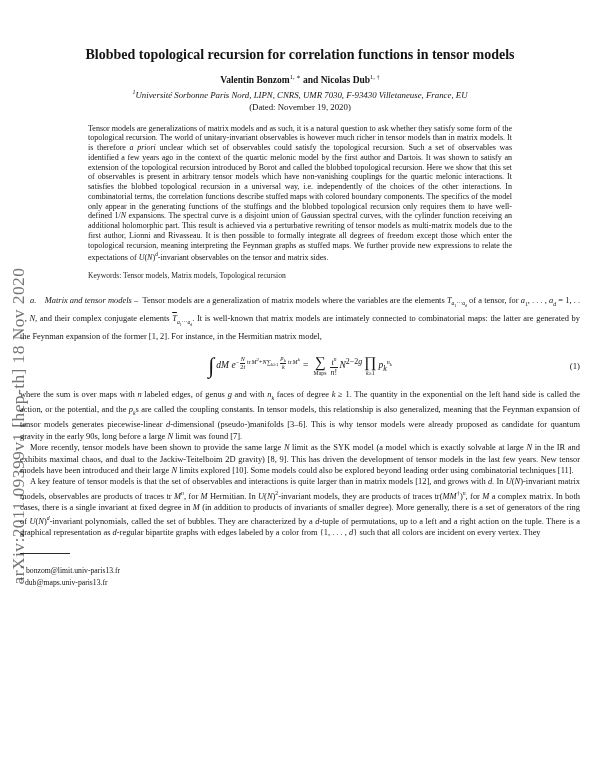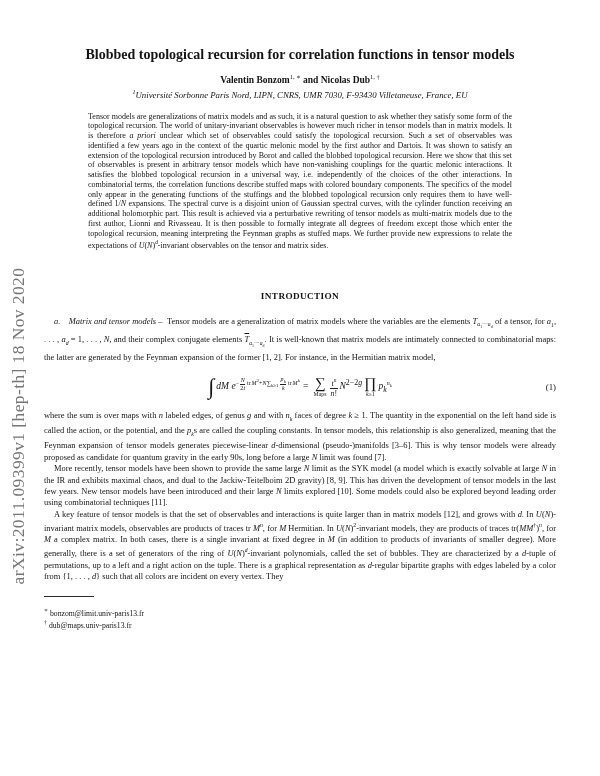--- a/index.html
+++ b/index.html
@@ -19,21 +19,21 @@
     left: -176px; top: 369px;
     width: 390px; height: 22px;
     text-align: center;
     transform: rotate(-90deg);
     font-size: 17.5px;
     color: #767676;
     letter-spacing: 0.4px;
     white-space: nowrap;
   }
 
-  .content { padding: 0 44px; position: relative; }
+  .content { padding: 0 20px; position: relative; }
 
   .title {
     margin: 46px 6px 0;
     font-size: 14px;
     font-weight: bold;
     text-align: center;
     line-height: 1.25;
   }
   .authors {
     margin-top: 9px;
@@ -146,25 +146,26 @@
   <div class="watermark">arXiv:2011.09399v1  [hep-th]  18 Nov 2020</div>
 
   <div class="content">
 
     <div class="title">Blobbed topological recursion for correlation functions in tensor models</div>
 
     <div class="authors">Valentin Bonzom<sup>1, ∗</sup> and Nicolas Dub<sup>1, †</sup></div>
 
     <div class="affiliation"><sup>1</sup>Université Sorbonne Paris Nord, LIPN, CNRS, UMR 7030, F-93430 Villetaneuse, France, EU</div>
 
+    <div class="dateline">(Dated: November 19, 2020)</div>
 
     <div class="abstract">Tensor models are generalizations of matrix models and as such, it is a natural question to ask whether they satisfy some form of the topological recursion. The world of unitary-invariant observables is however much richer in tensor models than in matrix models. It is therefore <i>a priori</i> unclear which set of observables could satisfy the topological recursion. Such a set of observables was identified a few years ago in the context of the quartic melonic model by the first author and Dartois. It was shown to satisfy an extension of the topological recursion introduced by Borot and called the blobbed topological recursion. Here we show that this set of observables is present in arbitrary tensor models which have non-vanishing couplings for the quartic melonic interactions. It satisfies the blobbed topological recursion in a universal way, i.e. independently of the choices of the other interactions. In combinatorial terms, the correlation functions describe stuffed maps with colored boundary components. The specifics of the model only appear in the generating functions of the stuffings and the blobbed topological recursion only requires them to have well-defined 1/<i>N</i> expansions. The spectral curve is a disjoint union of Gaussian spectral curves, with the cylinder function receiving an additional holomorphic part. This result is achieved via a perturbative rewriting of tensor models as multi-matrix models due to the first author, Lionni and Rivasseau. It is then possible to formally integrate all degrees of freedom except those which enter the topological recursion, meaning interpreting the Feynman graphs as stuffed maps. We further provide new expressions to relate the expectations of <i>U</i>(<i>N</i>)<sup><i>d</i></sup>-invariant observables on the tensor and matrix sides.</div>
 
-
-    <div class="section-heading">INTRODUCTION</div>
+    <div class="keywords">Keywords: Tensor models, Matrix models, Topological recursion</div>
+
 
     <p class="para first"><i>a. Matrix and tensor models –</i> &nbsp;Tensor models are a generalization of matrix models where the variables are the elements <i>T</i><sub><i>a</i><sub>1</sub>···<i>a</i><sub>d</sub></sub> of a tensor, for <i>a</i><sub>1</sub>, . . . , <i>a</i><sub><i>d</i></sub> = 1, . . . , <i>N</i>, and their complex conjugate elements <span class="ovl"><i>T</i></span><sub><i>a</i><sub>1</sub>···<i>a</i><sub>d</sub></sub>. It is well-known that matrix models are intimately connected to combinatorial maps: the latter are generated by the Feynman expansion of the former [1, 2]. For instance, in the Hermitian matrix model,</p>
 
     <div class="equation">
       <span class="eq-body"><span class="eint">∫</span><i>dM</i>  <i>e</i><sup class="eexp">−<span class="efr">
               <span><i>N</i></span>
               <span>2<i>t</i></span>
             </span> tr <i>M</i><sup>2</sup>+<i>N</i>∑<sub><i>k</i>≥1</sub> <span class="efr">
               <span><i>p</i><sub><i>k</i></sub></span>
               <span><i>k</i></span>

